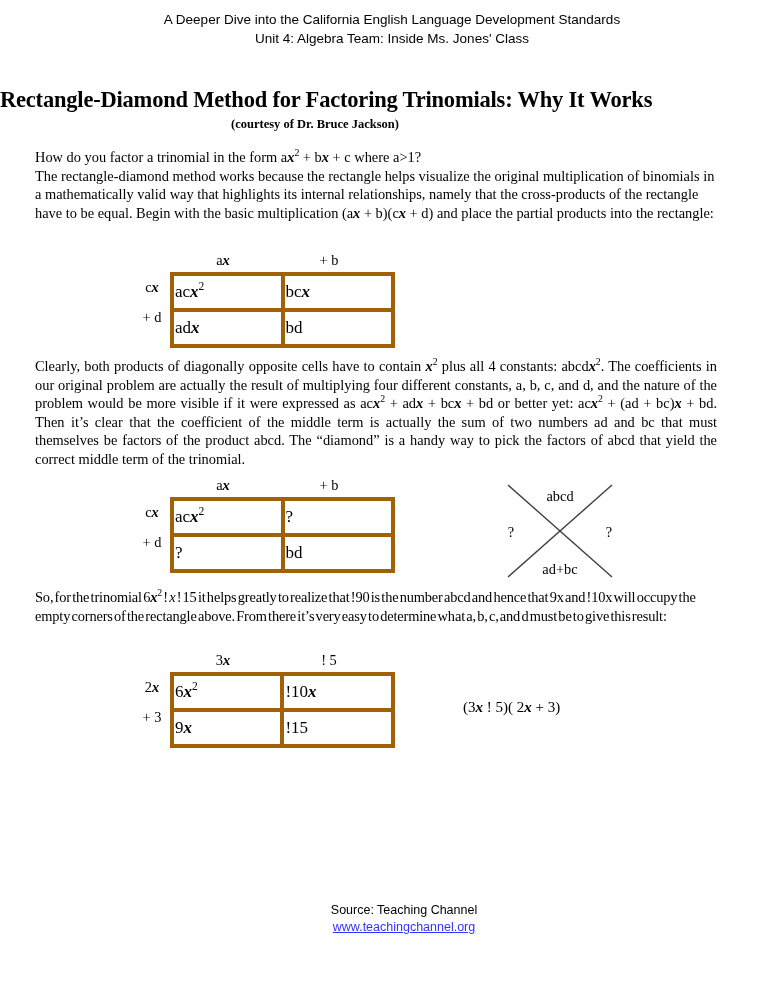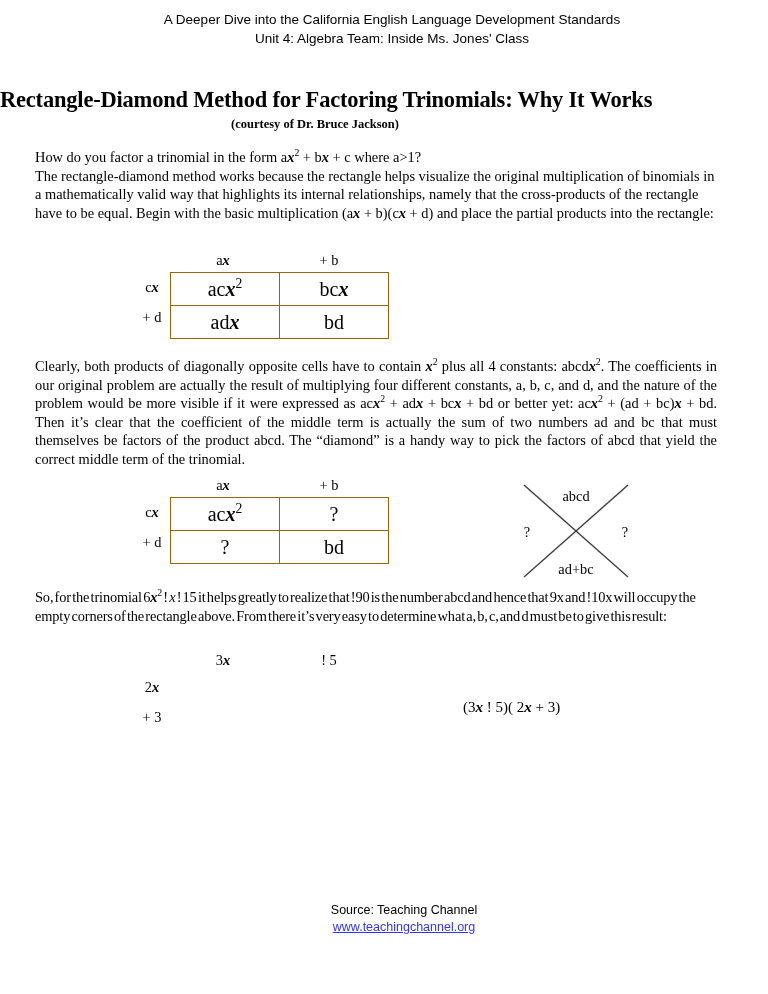--- a/index.html
+++ b/index.html
@@ -84,26 +84,25 @@
   .bi { font-weight: bold; font-style: italic; }
 
   
   .figure { position: absolute; }
 
   .rect-table {
     border-collapse: collapse;
     table-layout: fixed;
   }
   .rect-table td {
-    border: 1px solid #a16207;
+    border: 4px solid #a16207;
     width: 106px;
     height: 30px;
-    text-align: center;
     vertical-align: middle;
-    font-size: 20px;
+    font-size: 17px;
     font-family: "Liberation Serif", "DejaVu Serif", serif;
   }
   .colhead {
     position: absolute;
     top: 0;
     width: 106px;
     text-align: center;
     font-size: 14.4px;
     line-height: 16px;
   }
@@ -113,21 +112,20 @@
     text-align: center;
     font-size: 14.4px;
     line-height: 16px;
   }
 
   
   .diamond {
     position: absolute;
     width: 120px;
     height: 110px;
-    margin-left: 16px;
   }
   .diamond svg { position: absolute; top: 0; left: 0; }
   .dm-label {
     position: absolute;
     font-size: 14.4px;
     line-height: 16px;
     text-align: center;
     white-space: nowrap;
   }
   .dm-top    { top: 7px;  left: 0;   width: 120px; }
@@ -244,20 +242,32 @@
   </div>
 
   <div class="figure" style="top:652px; left:135px; width:260px; height:92px;">
 
     <div class="colhead" style="left:35px;"><span>3</span><span class="bi">x</span></div>
     <div class="colhead" style="left:141px;"><span>! 5</span><span class="bi"></span></div>
 
     <div class="rowlabel" style="top:27px; left:0px;"><span>2</span><span class="bi">x</span></div>
     <div class="rowlabel" style="top:57px; left:0px;"><span>+ 3</span><span class="bi"></span></div>
 
+    <table class="rect-table" style="position:absolute; top:20px; left:35px;">
+      <tbody>
+          <tr>
+        <td><span>6</span><span class="bi">x</span><sup>2</sup></td>
+        <td><span>!10</span><span class="bi">x</span><sup></sup></td>
+      </tr>
+      <tr>
+        <td><span>9</span><span class="bi">x</span><sup></sup></td>
+        <td><span>!15</span><span class="bi"></span><sup></sup></td>
+      </tr>
+    </tbody>
+      </table>
   </div>
 
   <div class="result" style="top:698px; left:443px;margin-left:20px;"><span>(3</span><span class="bi">x</span><span> ! 5)( 2</span><span class="bi">x</span><span> + 3)</span></div>
 
   <div class="doc-footer">
     <div class="src">Source: Teaching Channel</div>
     <div>
       <span class="link" style="color: rgb(51, 51, 255);">www.teachingchannel.org</span>
     </div>
   </div>

